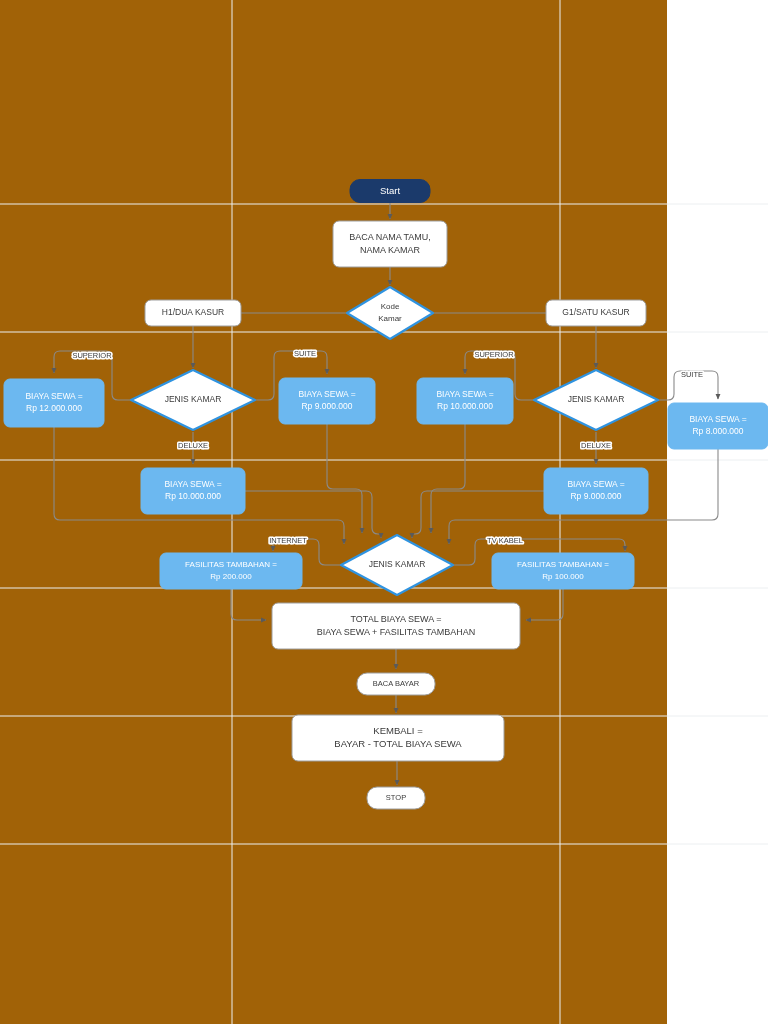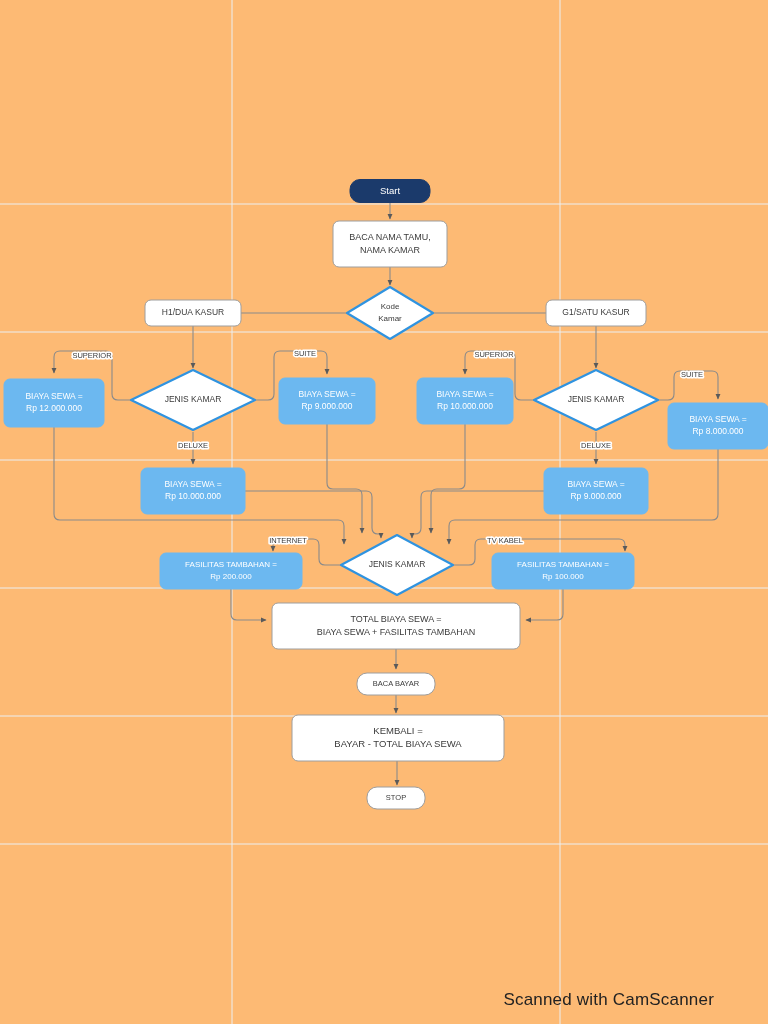--- a/index.html
+++ b/index.html
@@ -10,23 +10,23 @@
   }
   body {
     width: 768px;
     height: 1024px;
     font-family: "Liberation Sans", sans-serif;
     position: relative;
     overflow: hidden;
   }
   #page {
     position: relative;
-    width: 768px;
+    width: 667px;
     height: 1024px;
-    background: #fdba74;
+    background: #a16207;
   }
   #flow-svg {
     position: absolute;
     left: 0;
     top: 0;
     width: 768px;
     height: 1024px;
   }
   .node-text {
     font-family: "Liberation Sans", sans-serif;
@@ -203,14 +203,13 @@
         <text x="692" y="375" font-size="7.5" class="edge-label" stroke="#ffffff" stroke-width="3.2" stroke-linejoin="round" fill="#ffffff">SUITE</text>
         <text x="692" y="375" font-size="7.5" class="edge-label">SUITE</text>
         <text x="596" y="446" font-size="7.5" class="edge-label" stroke="#ffffff" stroke-width="3.2" stroke-linejoin="round" fill="#ffffff">DELUXE</text>
         <text x="596" y="446" font-size="7.5" class="edge-label">DELUXE</text>
         <text x="288" y="541" font-size="7.5" class="edge-label" stroke="#ffffff" stroke-width="3.2" stroke-linejoin="round" fill="#ffffff">INTERNET</text>
         <text x="288" y="541" font-size="7.5" class="edge-label">INTERNET</text>
         <text x="505" y="541" font-size="7.5" class="edge-label" stroke="#ffffff" stroke-width="3.2" stroke-linejoin="round" fill="#ffffff">TV KABEL</text>
         <text x="505" y="541" font-size="7.5" class="edge-label">TV KABEL</text>
       </g>
   </svg>
-  <div class="watermark">Scanned with CamScanner</div>
 </div>
 
 </body></html>

